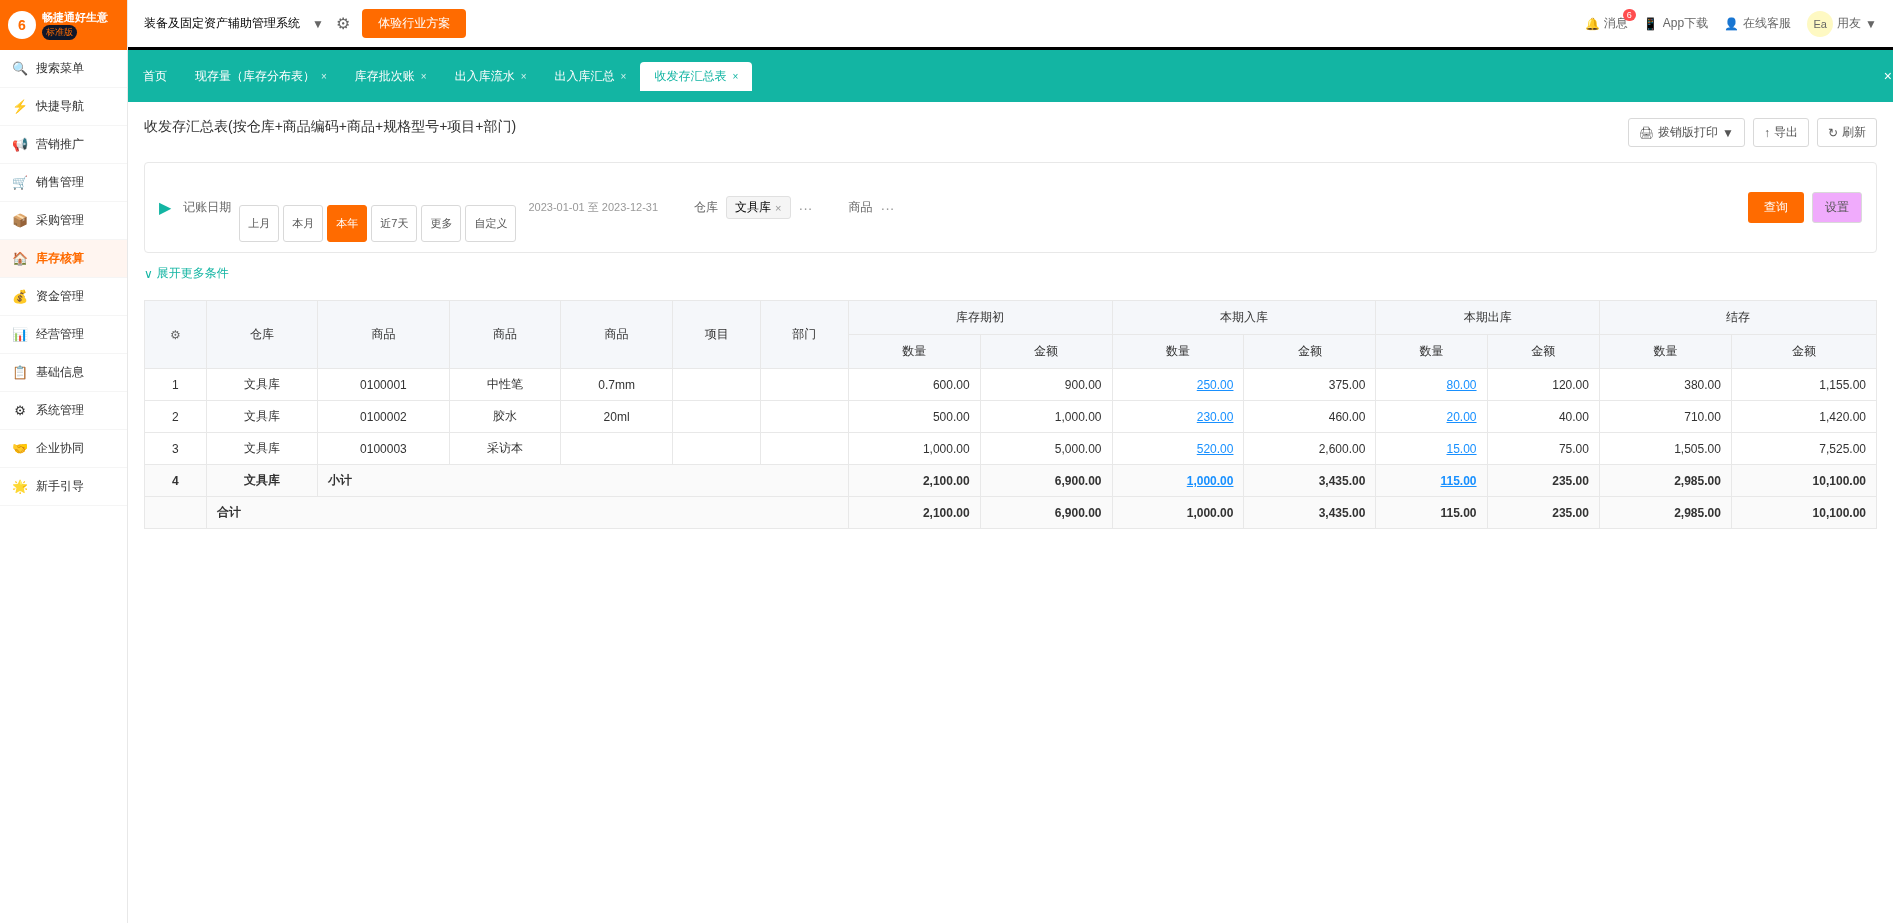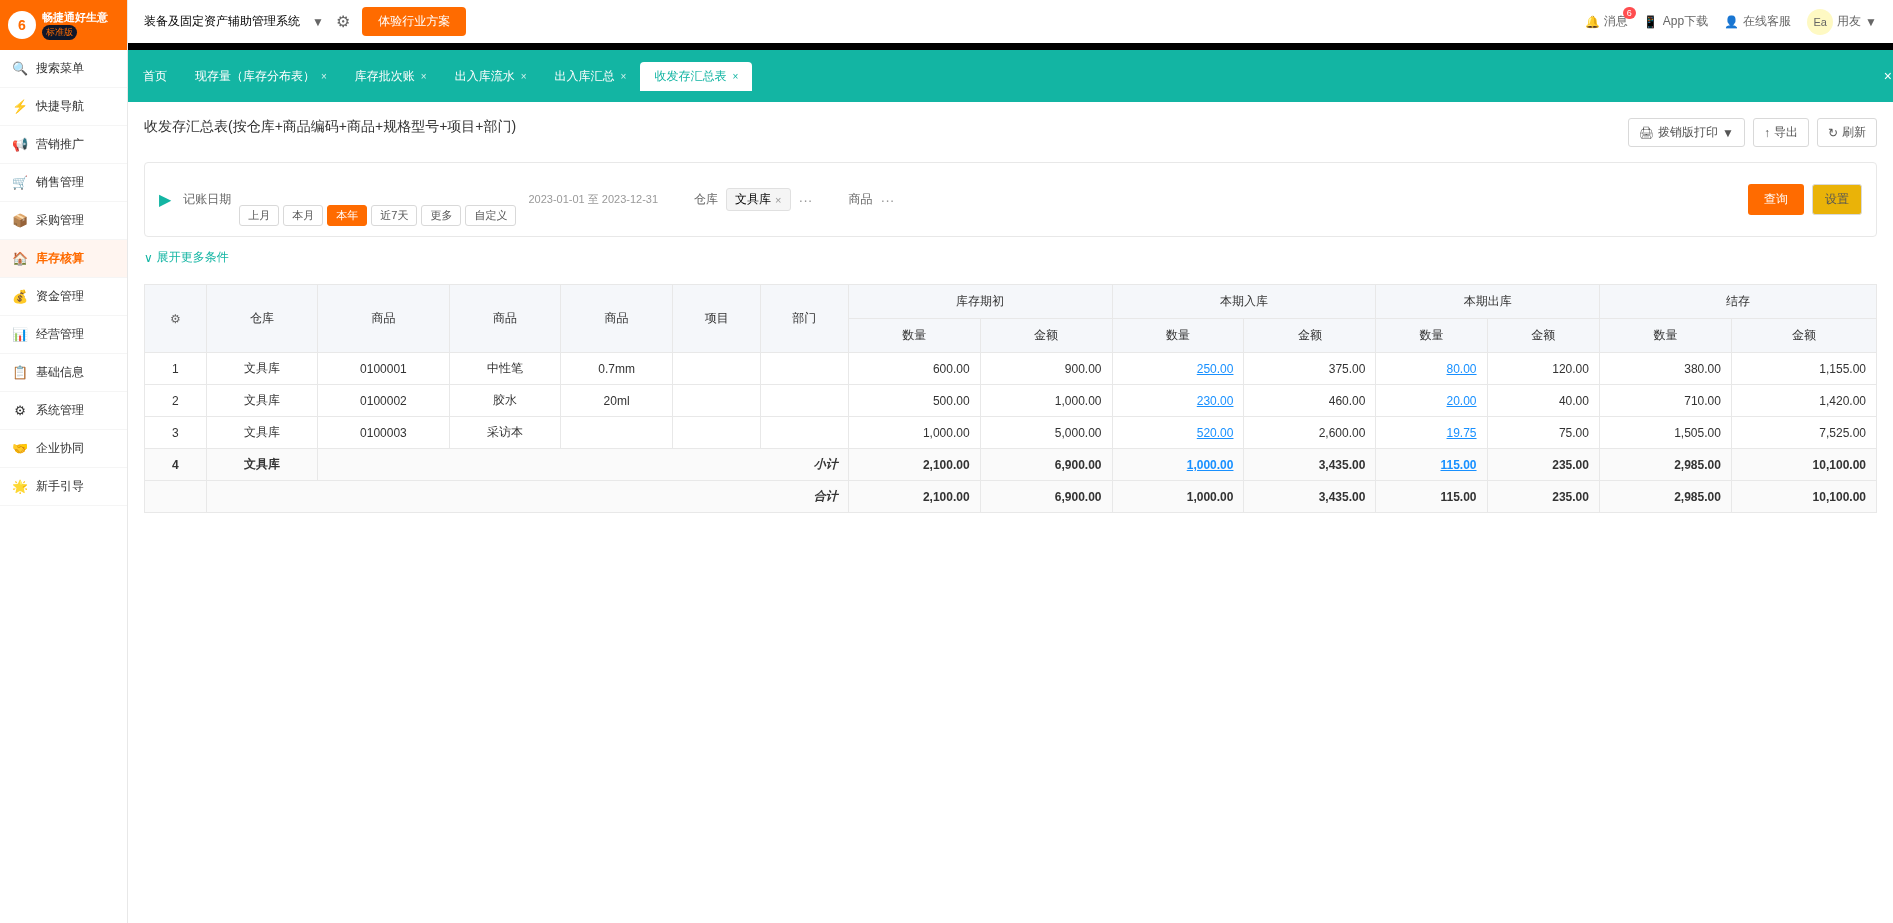--- a/index.html
+++ b/index.html
@@ -40,21 +40,21 @@
     }
     .sidebar-item.active { background: #fff5f0; color: #ff6b00; font-weight: bold; }
     .sidebar-item-icon { width: 16px; height: 16px; display: flex; align-items: center; justify-content: center; font-size: 13px; }
 
     
     .main { flex: 1; display: flex; flex-direction: column; overflow: hidden; }
 
     
     .topbar {
       background: #fff;
-      border-bottom: 7px solid #000000;
+      border-bottom: 3px solid #000000;
       padding: 0 16px;
       display: flex; align-items: center; justify-content: space-between;
       height: 50px;
       flex-shrink: 0;
     }
     .topbar-left { display: flex; align-items: center; gap: 12px; }
     .topbar-dropdown { display: flex; align-items: center; gap: 4px; cursor: pointer; font-size: 12px; color: #666; }
     .topbar-settings { cursor: pointer; color: #666; font-size: 16px; }
     .trial-btn {
       background: #ff6b00; color: #fff; border: none; padding: 6px 16px;
@@ -93,52 +93,52 @@
     
     .filter-bar {
       border: 1px solid #e8e8e8; border-radius: 4px; padding: 10px 14px;
       margin-bottom: 12px; background: #fff;
       display: flex; align-items: center; gap: 12px; flex-wrap: wrap;
     }
     .filter-arrow { color: #13b5a3; font-size: 16px; cursor: pointer; }
     .filter-group { display: flex; align-items: center; gap: 8px; }
     .filter-label { color: #666; font-size: 12px; }
     .date-btns { display: flex; gap: 4px; align-items: center; }
-    .date-btn { padding: 2px 8px; border: 1px solid #d9d9d9; border-radius: 3px; cursor: pointer; background: #fff; font-size: 11px; color: #555; margin-top: 32px; }
+    .date-btn { padding: 10px 8px; border: 1px solid #d9d9d9; border-radius: 3px; cursor: pointer; background: #fff; font-size: 11px; color: #555; margin-top: 32px; }
     .date-btn.active { background: #ff6b00; color: #fff; border-color: #ff6b00; }
     .date-range { font-size: 11px; color: #999; margin-left: 4px; }
     .filter-tag {
       display: flex; align-items: center; gap: 4px;
       background: #f5f5f5; border: 1px solid #e0e0e0; border-radius: 3px;
       padding: 2px 8px; font-size: 12px;
     }
     .filter-tag-close { cursor: pointer; color: #999; font-size: 11px; }
     .filter-dots { color: #999; cursor: pointer; font-size: 14px; }
     .expand-btn {
       display: flex; align-items: center; gap: 4px;
       color: #13b5a3; cursor: pointer; font-size: 12px; margin: 0 auto;
     }
     .btn-print { display: flex; align-items: center; gap: 4px; padding: 5px 10px; border: 1px solid #d9d9d9; border-radius: 3px; background: #fff; cursor: pointer; font-size: 12px; color: #555; }
     .btn-export { display: flex; align-items: center; gap: 4px; padding: 5px 10px; border: 1px solid #d9d9d9; border-radius: 3px; background: #fff; cursor: pointer; font-size: 12px; color: #555; }
     .btn-refresh { display: flex; align-items: center; gap: 4px; padding: 5px 10px; border: 1px solid #d9d9d9; border-radius: 3px; background: #fff; cursor: pointer; font-size: 12px; color: #555; }
     .btn-query { background: #ff6b00; color: #fff; border: none; padding: 6px 16px; border-radius: 3px; cursor: pointer; font-size: 12px; }
-    .btn-settings-small { background: #eab308; color: #555; border: 1px solid #d9d9d9; padding: 6px 12px; border-radius: 3px; cursor: pointer; font-size: 12px; }
+    .btn-settings-small { background: #f0abfc; color: #555; border: 1px solid #d9d9d9; padding: 6px 12px; border-radius: 3px; cursor: pointer; font-size: 12px; }
 
     
     .data-table { width: 100%; border-collapse: collapse; font-size: 12px; margin-top: 8px; }
     .data-table th {
       background: #f5f7fa; border: 1px solid #e8e8e8;
       padding: 8px 10px; text-align: center; color: #333; font-weight: 500;
       white-space: nowrap;
     }
     .data-table td {
       border: 1px solid #e8e8e8; padding: 7px 10px; color: #333;
       white-space: nowrap; text-align: center;
     }
-    .data-table td.text-left { text-align: right; font-style: italic; }
+    .data-table td.text-left { text-align: left; }
     .data-table td.text-right { text-align: right; }
     .data-table tr.subtotal td { font-weight: bold; background: #fafafa; }
     .table-link { color: #1890ff; text-decoration: underline; cursor: pointer; }
     .header-settings-icon { cursor: pointer; color: #666; }
 
     
     .th-group { background: #f0f2f5; }
 
     
     .footer-row { background: #fafafa; font-weight: bold; }
@@ -405,21 +405,21 @@
     <td>文具库</td>
     <td>0100003</td>
     <td>采访本</td>
     <td></td>
     <td></td>
     <td></td>
     <td class="text-right">1,000.00</td>
     <td class="text-right">5,000.00</td>
     <td class="text-right"><span class="table-link">520.00</span></td>
     <td class="text-right">2,600.00</td>
-    <td class="text-right"><span class="table-link">19.75</span></td>
+    <td class="text-right"><span class="table-link">15.00</span></td>
     <td class="text-right">75.00</td>
     <td class="text-right">1,505.00</td>
     <td class="text-right">7,525.00</td>
   </tr>
               <tr class="subtotal">
   <td><strong>4</strong></td>
   <td><strong>文具库</strong></td>
   <td colspan="5" class="text-left"><strong>小计</strong></td>
   <td class="text-right"><strong>2,100.00</strong></td>
   <td class="text-right"><strong>6,900.00</strong></td>

